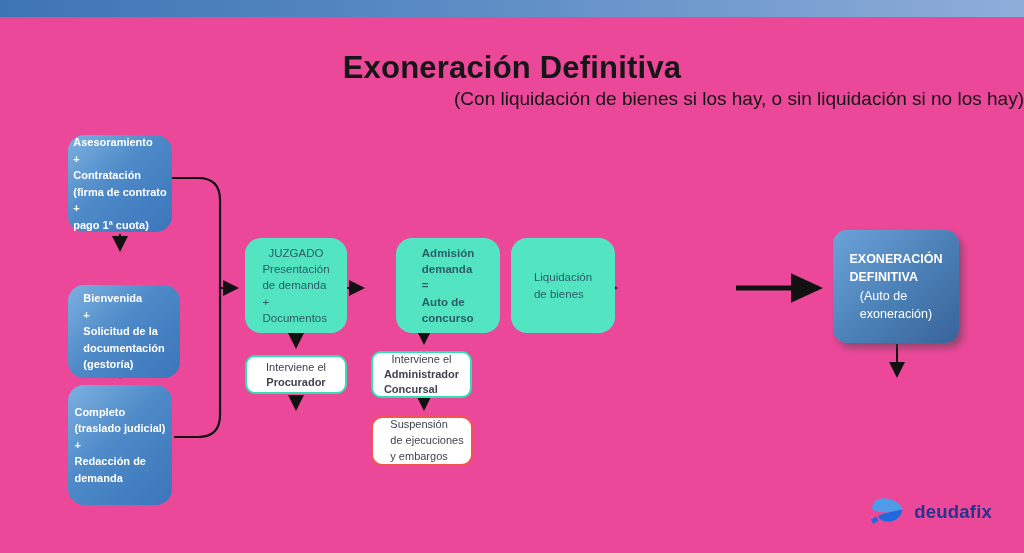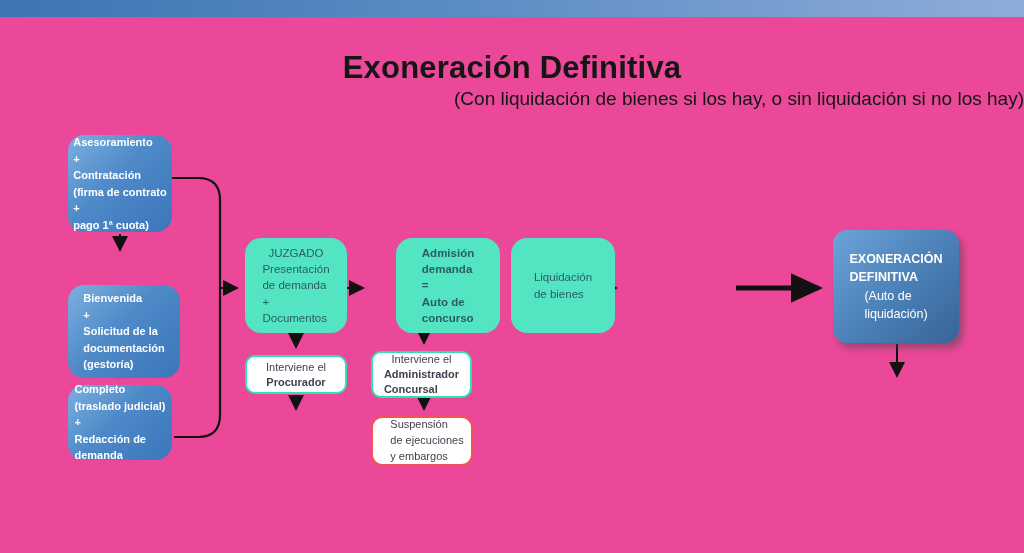--- a/index.html
+++ b/index.html
@@ -122,21 +122,21 @@
   </div>
 
   <div class="node blue" style="left:68px; top:241px; width:112px; height:93px;margin-top:44px;">
     <span>Bienvenida
 +
 Solicitud de la
 documentación
 (gestoría)</span>
   </div>
 
-  <div class="node blue" style="left:68px; top:385px; width:104px; height:75px;">
+  <div class="node blue" style="left:68px; top:385px; width:104px; height:120px;">
     <span>Completo
 (traslado judicial)
 +
 Redacción de
 demanda</span>
   </div>
 
   <div class="node teal" style="left:245px; top:238px; width:102px; height:95px;">
     <span class="hd">JUZGADO</span>
     <span>Presentación
@@ -156,21 +156,21 @@
   <div class="node teal" style="left:511px; top:238px; width:104px; height:95px;">
     <span>Liquidación
 de bienes</span>
   </div>
 
 
   <div class="node exo" style="left:833px; top:230px; width:126px; height:113px;">
     <span class="hd">EXONERACIÓN
 DEFINITIVA</span>
     <span>(Auto de
-liquidación)</span>
+exoneración)</span>
   </div>
 
   <div class="node outline-green" style="left:245px; top:355px; width:102px; height:39px;">
     <span>Interviene el</span>
     <span class="bd">Procurador</span>
   </div>
 
   <div class="node outline-green" style="left:371px; top:351px; width:101px; height:47px;">
     <span>Interviene el</span>
     <span class="bd">Administrador
@@ -178,14 +178,22 @@
   </div>
 
 
   <div class="node outline-red" style="left:371px; top:416px; width:102px; height:50px;padding-left:12px;">
     <span>Suspensión
 de ejecuciones
 y embargos</span>
   </div>
 
 
+  <div class="logo">
+    <svg width="38" height="32" viewBox="0 0 38 32">
+      <path d="M3 13 C3 5, 10 1.5, 17 2.5 C26 3.8, 32 8, 33.5 13.5 C25 16.5, 10 18.5, 3 13 Z" fill="#4f9be8"></path>
+      <path d="M9.5 19.5 C17 16.5, 27 15, 33.5 13.5 C32 21.5, 25.5 26.5, 17 25.5 C12 24.8, 9.5 22.5, 9.5 19.5 Z" fill="#1e6ade"></path>
+      <path d="M2 23.5 L7.5 20.5 L9.5 25 L4 28 Z" fill="#1e6ade"></path>
+    </svg>
+    <span class="logo-text">deudafix</span>
+  </div>
 
 </div>
 
 </body></html>

